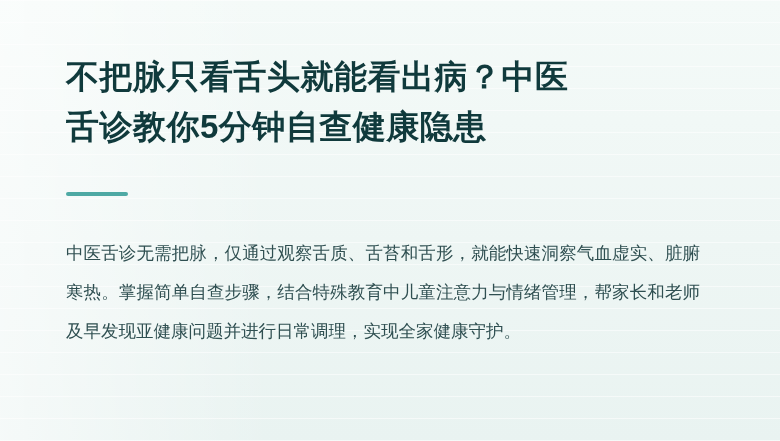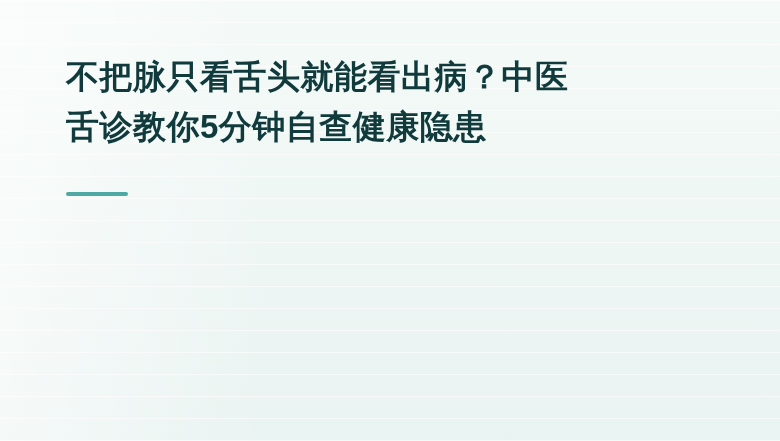--- a/index.html
+++ b/index.html
@@ -82,14 +82,15 @@
 <div class="slide">
   <div class="texture"></div>
   <div class="wash"></div>
 
   <div class="content">
     <h1 class="title">不把脉只看舌头就能看出病？中医
 舌诊教你5分钟自查健康隐患</h1>
 
     <div class="divider"></div>
 
+    <p class="body-text">中医舌诊无需把脉，仅通过观察舌质、舌苔和舌形，就能快速洞察气血虚实、脏腑寒热。掌握简单自查步骤，结合特殊教育中儿童注意力与情绪管理，帮家长和老师及早发现亚健康问题并进行日常调理，实现全家健康守护。</p>
   </div>
 </div>
 
 </body></html>

